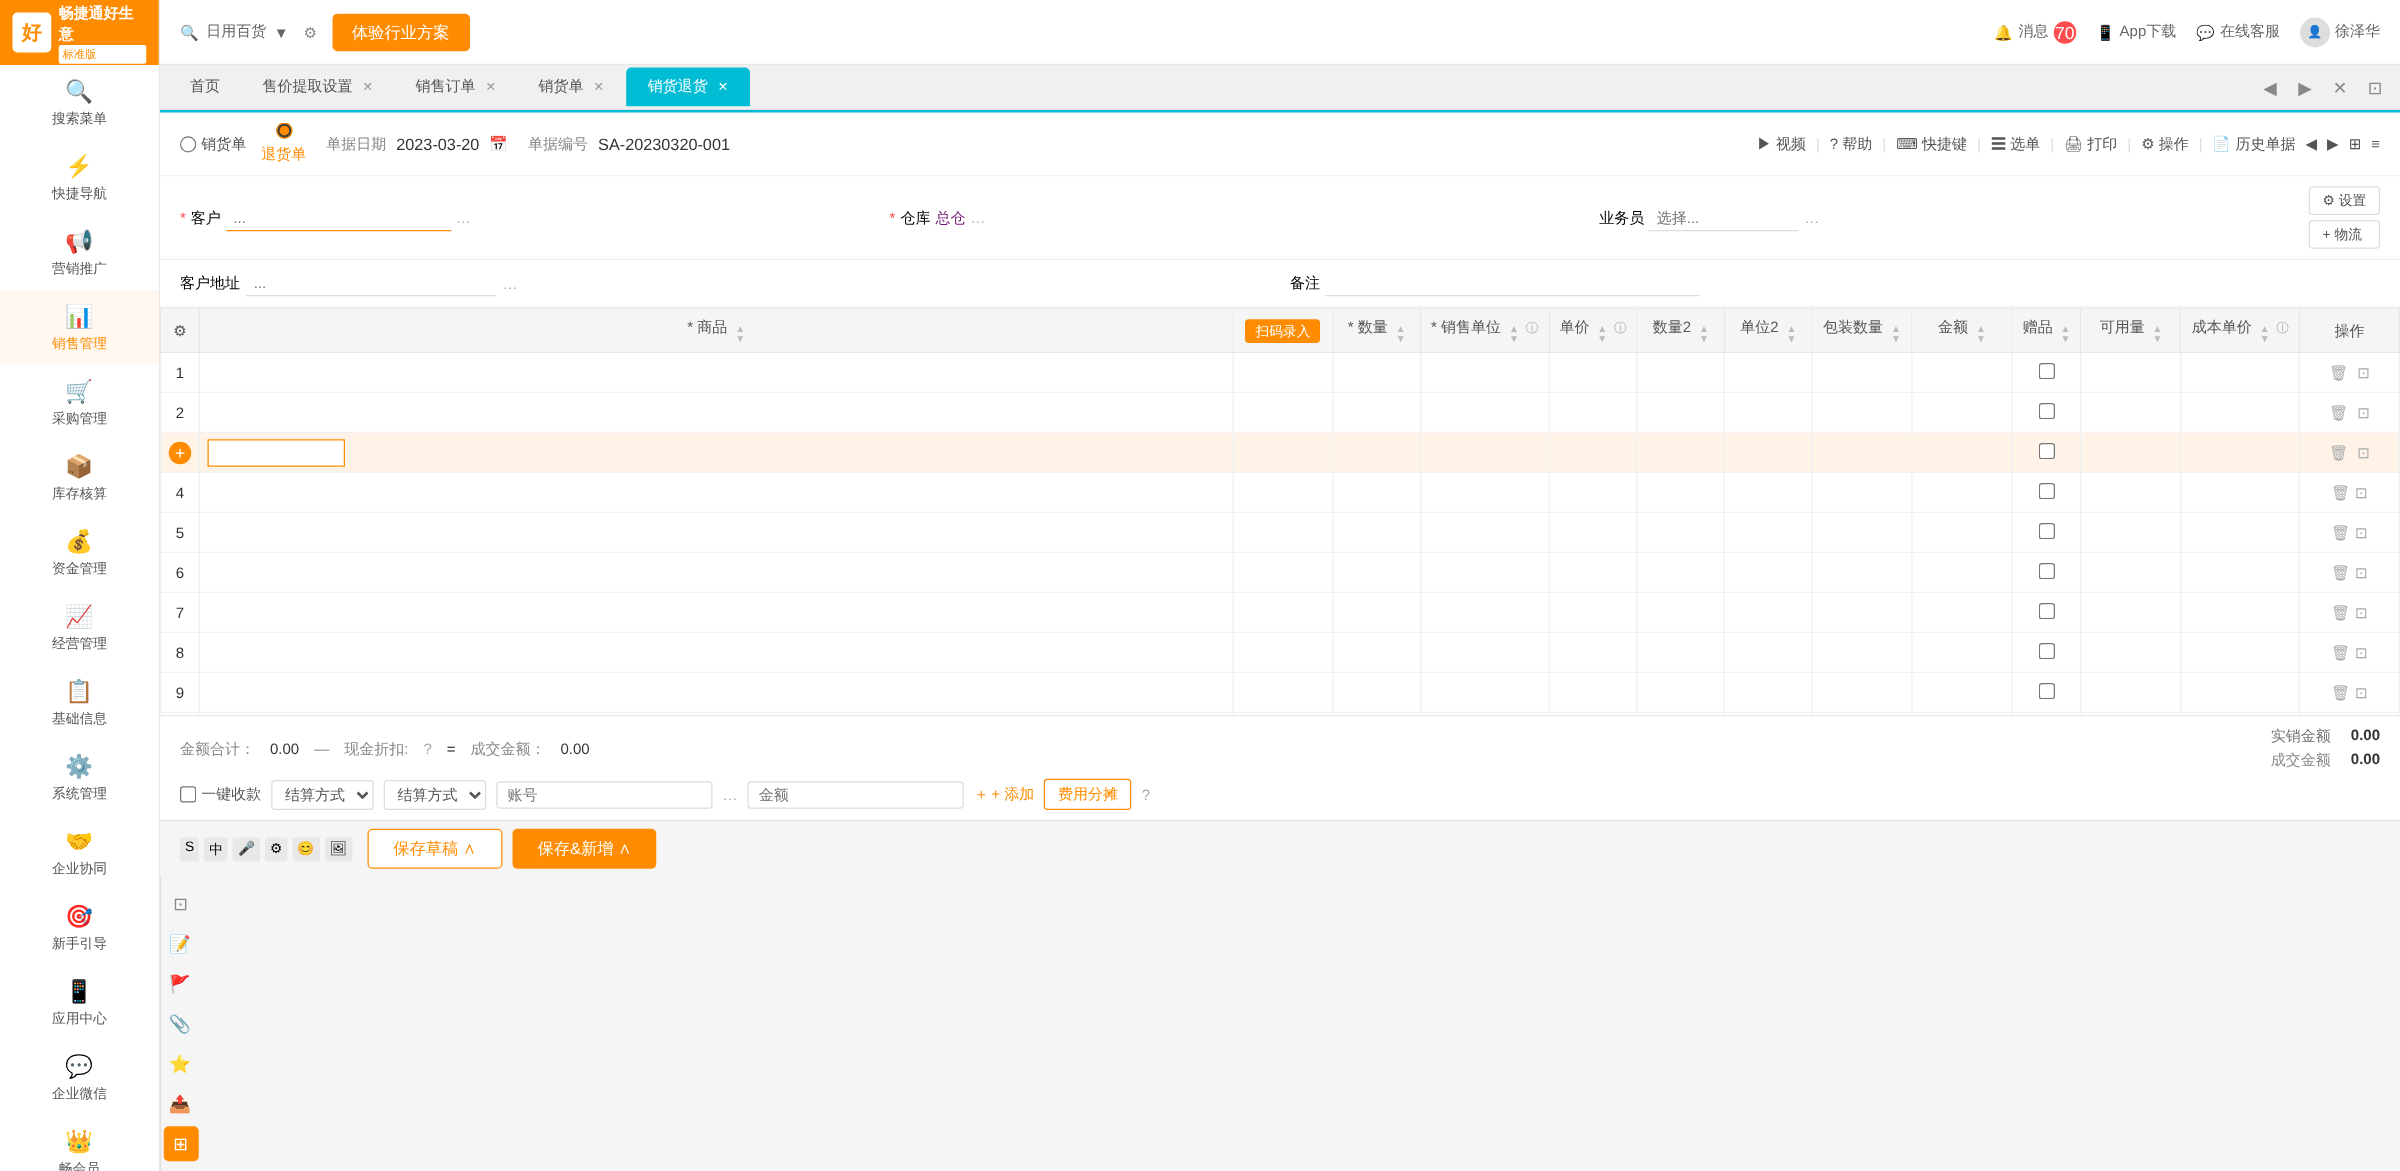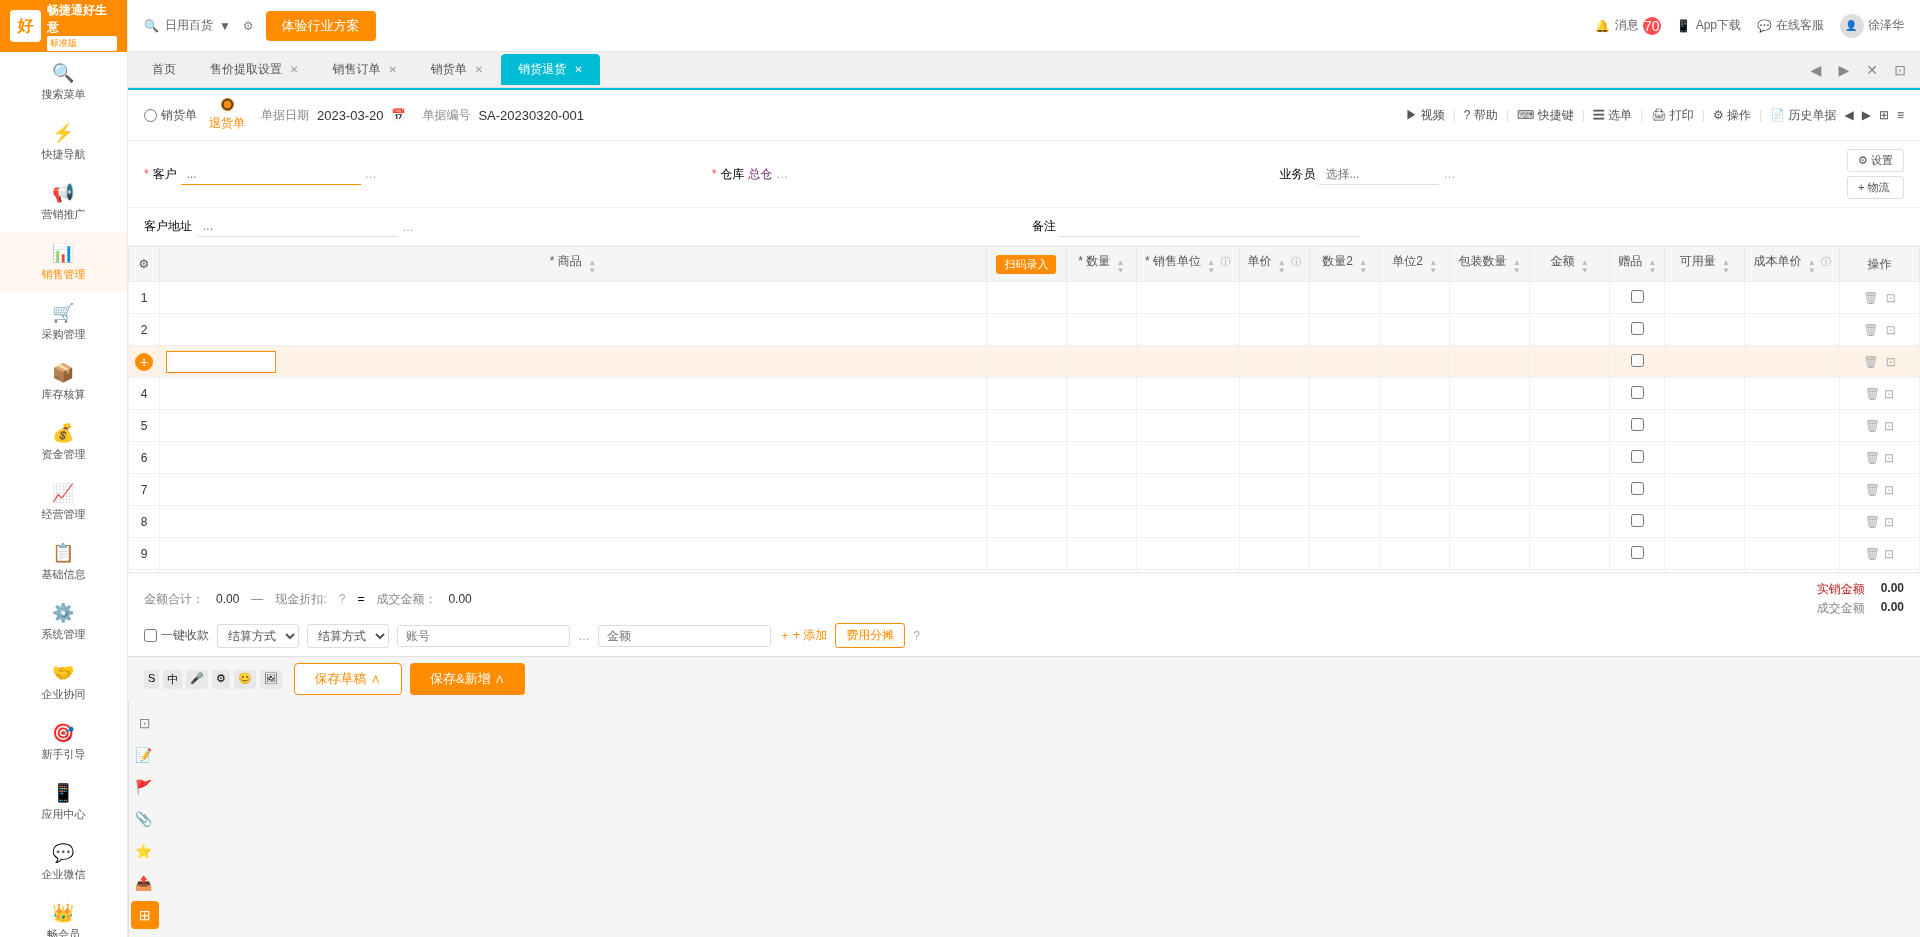--- a/index.html
+++ b/index.html
@@ -608,21 +608,21 @@
           <span class="calc-value">0.00</span>
           <span class="calc-separator">—</span>
           <span class="calc-label">现金折扣:</span>
           <span style="color:#aaa;cursor:pointer;">?</span>
           <span>=</span>
           <span class="calc-label">成交金额：</span>
           <span class="calc-result">0.00</span>
 
           <div style="margin-left:auto;display:flex;flex-direction:column;gap:2px;text-align:right;">
             <div style="display:flex;gap:16px;">
-              <span style="color:#b91c1c;">实销金额</span>
+              <span style="color:#737373;">实销金额</span>
               <span style="color:#333;font-weight:bold;">0.00</span>
             </div>
             <div style="display:flex;gap:16px;">
               <span style="color:#888;">成交金额</span>
               <span style="color:#333;font-weight:bold;">0.00</span>
             </div>
           </div>
         </div>
 
         <div class="payment-row">

